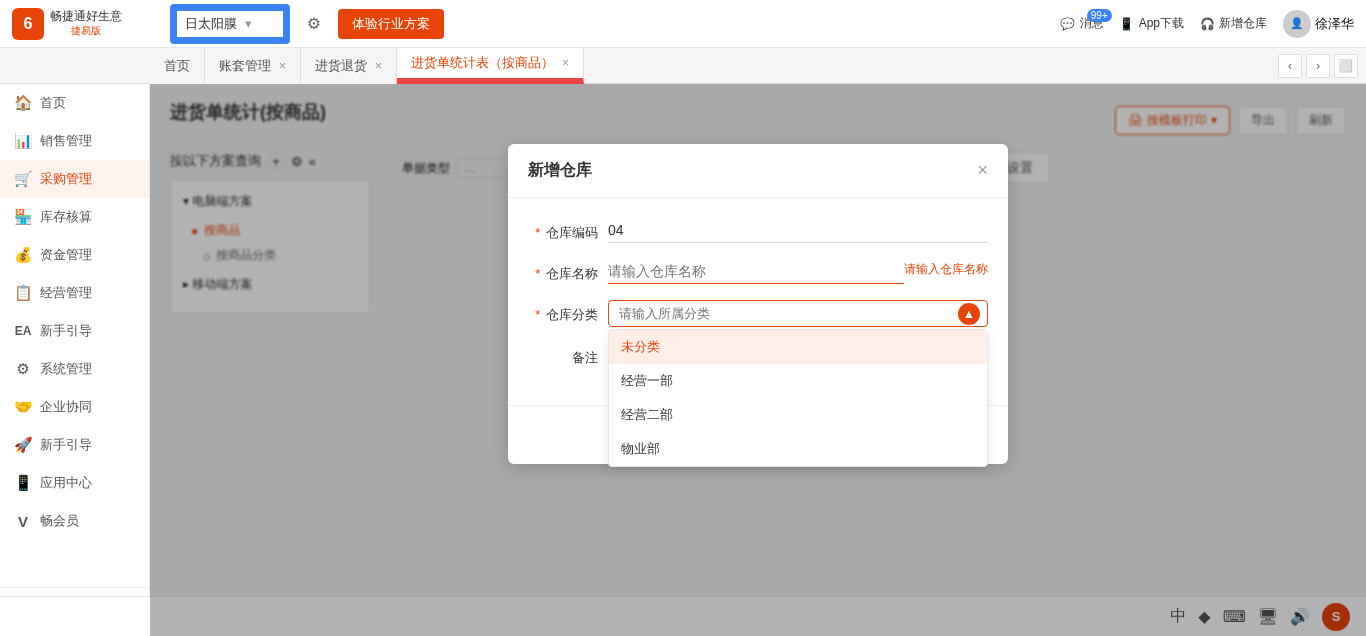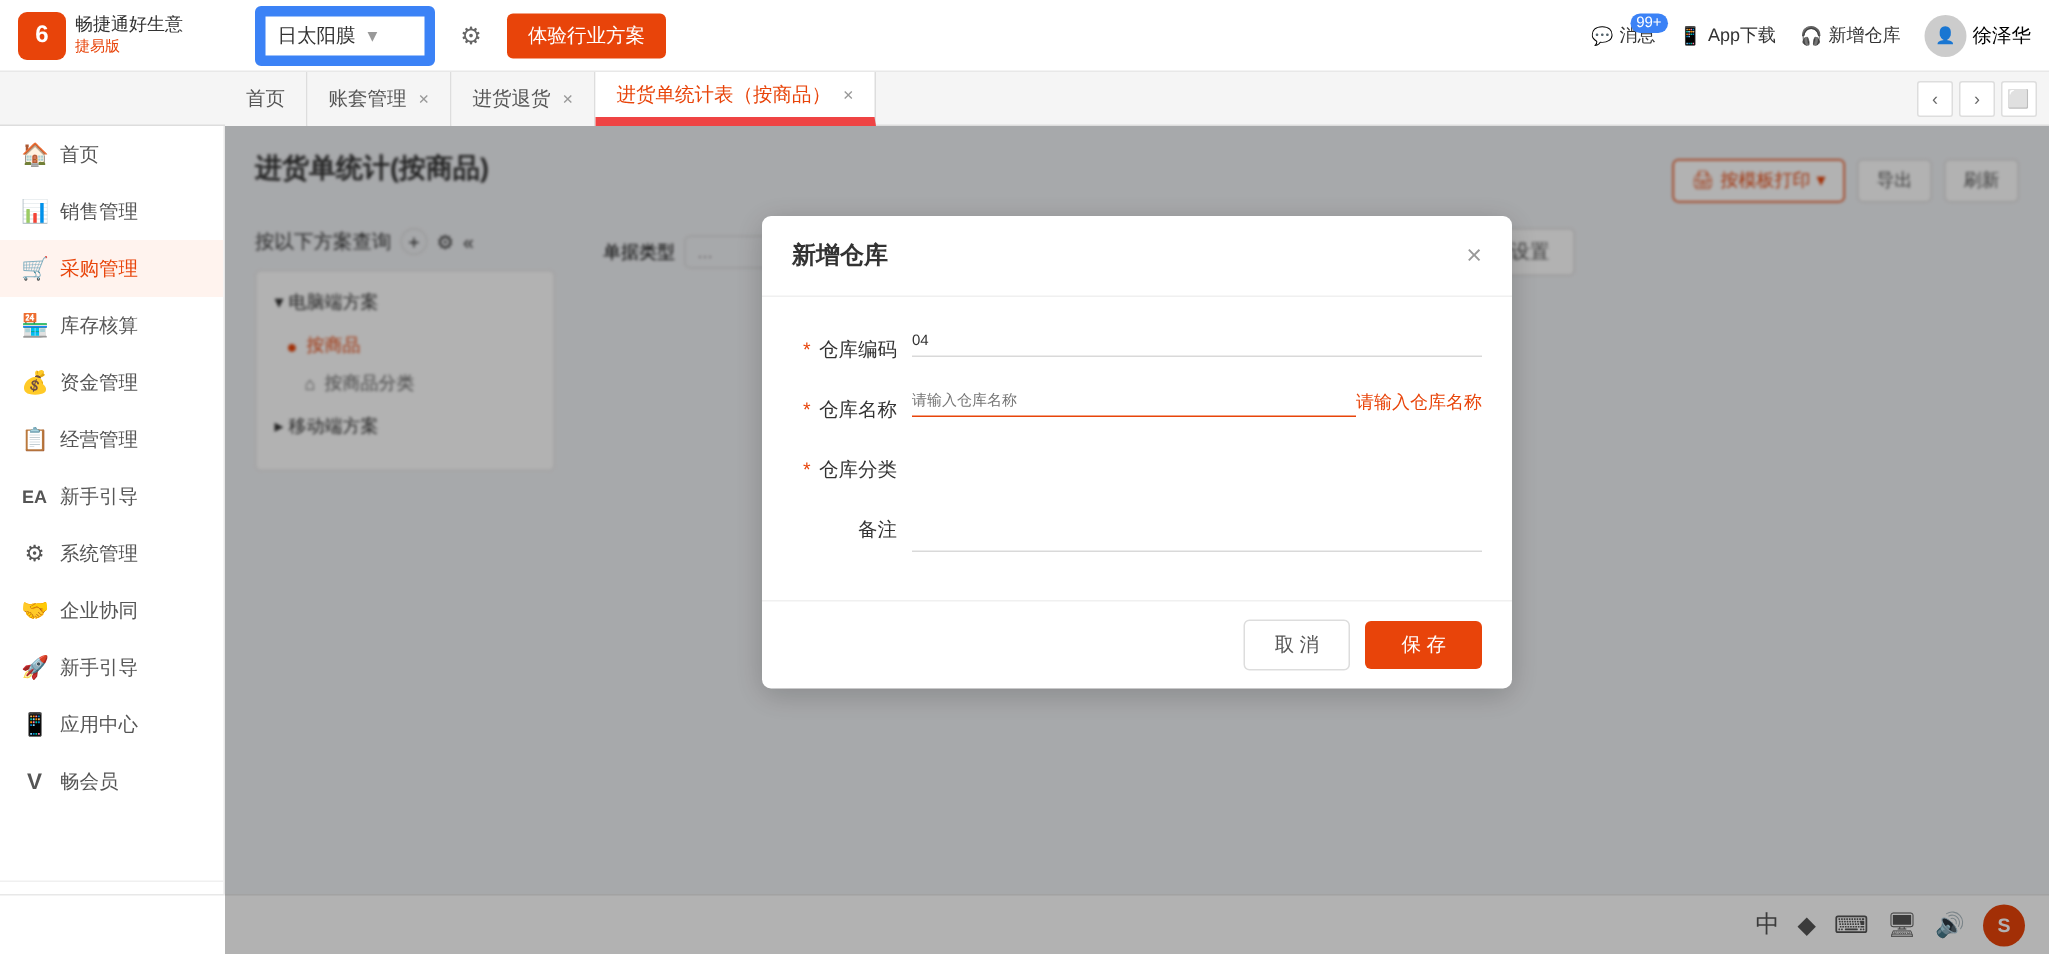--- a/index.html
+++ b/index.html
@@ -14,21 +14,21 @@
     .logo-area {
       display: flex; align-items: center; gap: 6px;
       width: 150px; flex-shrink: 0;
     }
     .logo-icon {
       width: 32px; height: 32px; background: #e8440a; border-radius: 6px;
       display: flex; align-items: center; justify-content: center;
       color: white; font-weight: bold; font-size: 16px;
     }
     .logo-text { font-size: 12px; color: #333; line-height: 1.3; }
-    .logo-sub { font-size: 10px; color: #e8440a; }
+    .logo-sub { font-size: 10px; color: #e8440a; text-align: center; }
     .header-select {
       display: flex; align-items: center; gap: 4px;
       border: 7px solid #3b82f6; border-radius: 4px; padding: 4px 8px;
       background: #fff; cursor: pointer; min-width: 120px;
       font-size: 13px; color: #333;
     }
     .header-select .arrow { color: #999; margin-left: 4px; }
     .gear-btn {
       width: 32px; height: 32px; border: none; background: none;
       cursor: pointer; display: flex; align-items: center; justify-content: center;
@@ -180,21 +180,21 @@
       display: flex; align-items: flex-start; margin-bottom: 16px;
       position: relative;
     }
     .form-label {
       width: 80px; text-align: right; padding-right: 10px; padding-top: 6px;
       font-size: 13px; color: #333; flex-shrink: 0;
     }
     .required { color: #e8440a; margin-right: 2px; }
     .form-input {
       flex: 1; border: none; border-bottom: 1px solid #d9d9d9;
-      padding: 4px 0; font-size: 10px; outline: none; color: #333;
+      padding: 4px 0; font-size: 14px; outline: none; color: #333;
       background: transparent;
     }
     .form-input.error { border-bottom: 1px solid #e8440a; }
     .error-msg {
       color: #e8440a; font-size: 12px; position: absolute;
       left: 90px; top: 28px;
     }
     .form-select-wrap {
       flex: 1; position: relative;
     }
@@ -471,20 +471,39 @@
               <input type="text" class="form-input error" placeholder="请输入仓库名称" style="">
               <span class="error-msg" style="position:static; margin-top:2px;">请输入仓库名称</span>
             </div>
           </div>
 
           <div class="form-row">
             <div class="form-label">
               <span class="required">*</span>
               <span>仓库分类</span>
             </div>
+            <div class="form-select-wrap">
+              <input type="text" class="form-select-input" placeholder="请输入所属分类" style="">
+              <div class="select-arrow">▲</div>
+              
+              <div class="dropdown-list">
+                <div class="dropdown-item selected">
+                  <span>未分类</span>
+                </div>
+                <div class="dropdown-item">
+                  <span>经营一部</span>
+                </div>
+                <div class="dropdown-item">
+                  <span>经营二部</span>
+                </div>
+                <div class="dropdown-item">
+                  <span>物业部</span>
+                </div>
+              </div>
+            </div>
           </div>
 
           <div class="form-row">
             <div class="form-label">备注</div>
             <textarea class="form-textarea" style=""></textarea>
           </div>
         </div>
         <div class="modal-footer">
           <button class="btn-cancel">取 消</button>
           <button class="btn-save">保 存</button>

